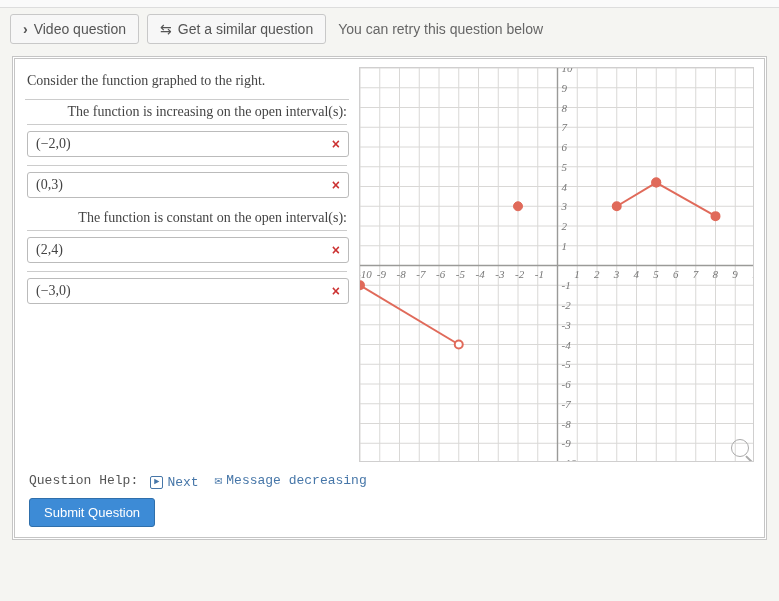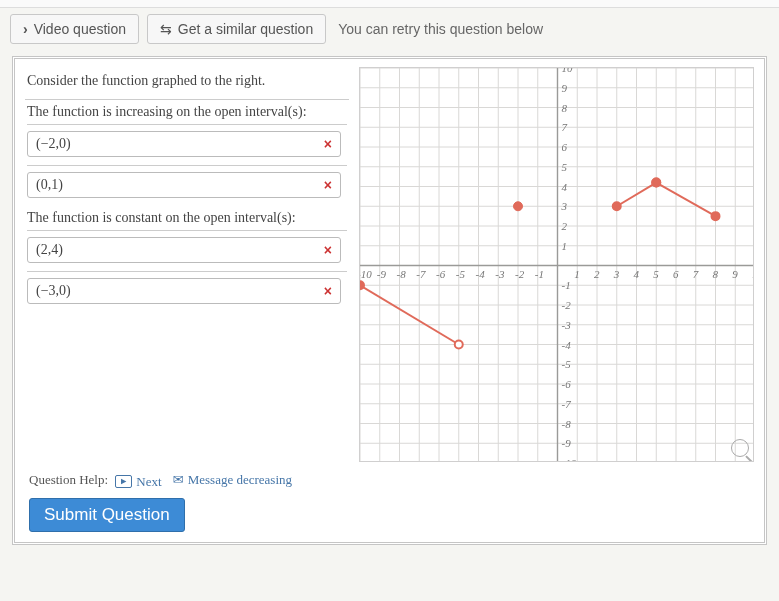--- a/index.html
+++ b/index.html
@@ -36,43 +36,43 @@
   .card {
     margin: 6px 12px 0 12px;
     background: #fff;
     border: 3px double #c5c5c5;
     padding: 8px 10px 10px 10px;
   }
   .columns { display:flex; gap:10px; }
   .leftcol { width: 335px; font-family: Georgia, "Times New Roman", serif; color:#444; }
   .rightcol { flex:1; position:relative; }
   .prompt-block { border-bottom:1px solid #ccc; padding:6px 2px 10px 2px; }
-  .q-label { padding:4px 2px 2px 2px; }
+  .q-label { padding:4px 2px 2px 2px;text-align:right; }
   .answer {
     border:1px solid #bbb; border-radius:3px;
-    padding:4px 8px; margin:4px 8px 8px 2px;
+    padding:4px 8px; margin:4px 0 8px 2px;
     display:flex; justify-content:space-between; align-items:center;
     font-family: Georgia, serif;
     background:#fff;
   }
   .answer .x {
     color:#c33; font-weight:bold; font-family: Arial, sans-serif;
     cursor:default;
   }
   .graph-wrap {
     width:395px; height:395px; border:1px solid #d0cfcf;
     background:#fff; position:relative; overflow:hidden;
   }
   .help-row { padding:10px 4px 8px 4px; font-size:13px; color:#555;
-    font-family: Liberation Serif, serif;
+    font-family: Liberation Mono, monospace;
   }
   .help-row .hl { color:#4676a8; cursor:pointer; display:inline-flex; align-items:center; gap:4px; margin:0 4px;}
   .submit {
     background:#3d8bd6; color:#fff; border:1px solid #2f6fab;
-    padding:6px 14px; border-radius:3px; font-size:17px;
+    padding:6px 14px; border-radius:3px; font-size:13px;
     margin:0 4px; cursor:pointer;
   }
   .chev { font-weight:bold; }
   .shuffle { font-size:14px; }
   .mag {
     position:absolute; right:4px; bottom:4px; width:18px; height:18px;
     border:1.5px solid #aaa; border-radius:50%;
   }
   .mag::after{
     content:""; position:absolute; width:8px; height:1.5px; background:#aaa;
@@ -108,21 +108,21 @@
 
       <div class="q-label">The function is increasing on the open interval(s):</div>
       <div class="hr-thin"></div>
       <div class="answer">
         <span>(−2,0)</span>
         <span class="x">×</span>
       </div>
 
       <div class="hr-thin"></div>
       <div class="answer">
-        <span>(0,1)</span>
+        <span>(0,3)</span>
         <span class="x">×</span>
       </div>
 
       <div class="q-label">The function is constant on the open interval(s):</div>
       <div class="hr-thin"></div>
       <div class="answer">
         <span>(2,4)</span>
         <span class="x">×</span>
       </div>
 

